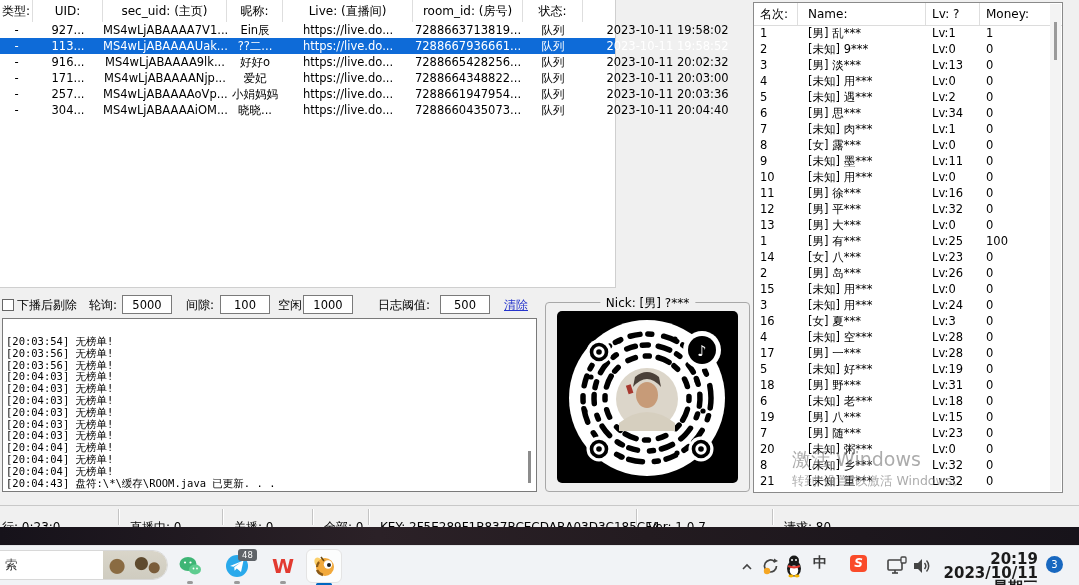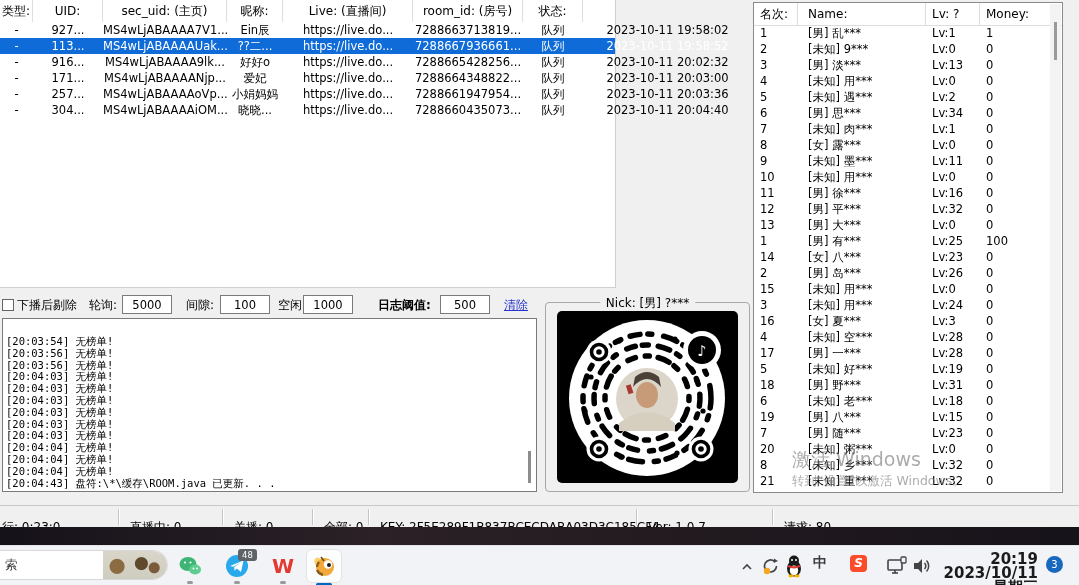--- a/index.html
+++ b/index.html
@@ -363,21 +363,21 @@
 <div class="wm2">转到“设置”以激活 Windows。</div>
 
 <span class="chk"></span>
 <span class="ctl-label" style="left:17px;">下播后剔除</span>
 <span class="ctl-label" style="left:89px;">轮询:</span>
 <input class="ctl-input" style="left: 122px;" value="5000">
 <span class="ctl-label" style="left:186px;">间隙:</span>
 <input class="ctl-input" style="left: 220px;" value="100">
 <span class="ctl-label" style="left:278px;">空闲:</span>
 <input class="ctl-input" style="left: 303px;" value="1000">
-<span class="ctl-label" style="left:378px;font-weight:bold;">日志阈值:</span>
+<span class="ctl-label" style="left:378px;">日志阈值:</span>
 <input class="ctl-input" style="left: 440px;" value="500">
 <a class="clear-link">清除</a>
 
 <div class="log-box">
   <div>
       <div class="log-line"><span>[20:03:54] 无榜单!</span></div>
       <div class="log-line"><span>[20:03:56] 无榜单!</span></div>
       <div class="log-line"><span>[20:03:56] 无榜单!</span></div>
       <div class="log-line"><span>[20:04:03] 无榜单!</span></div>
       <div class="log-line"><span>[20:04:03] 无榜单!</span></div>

